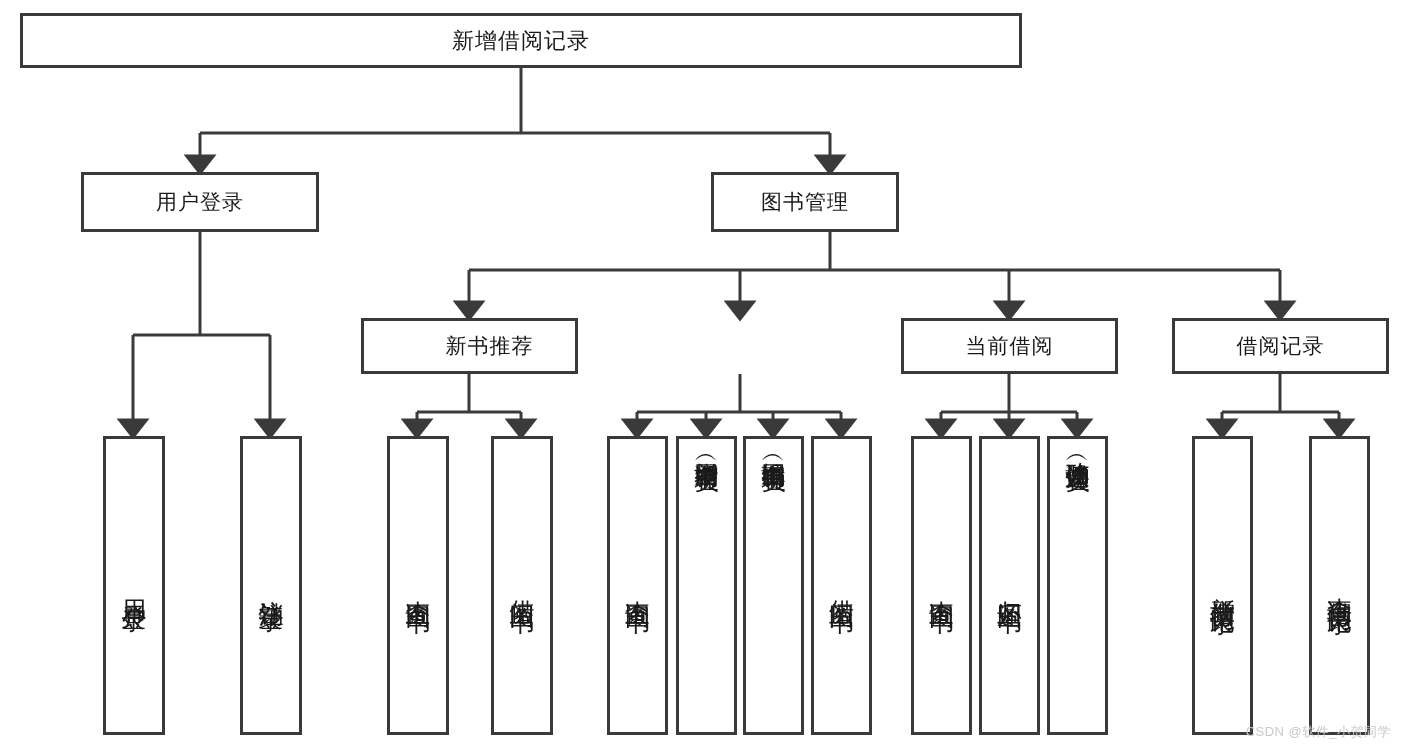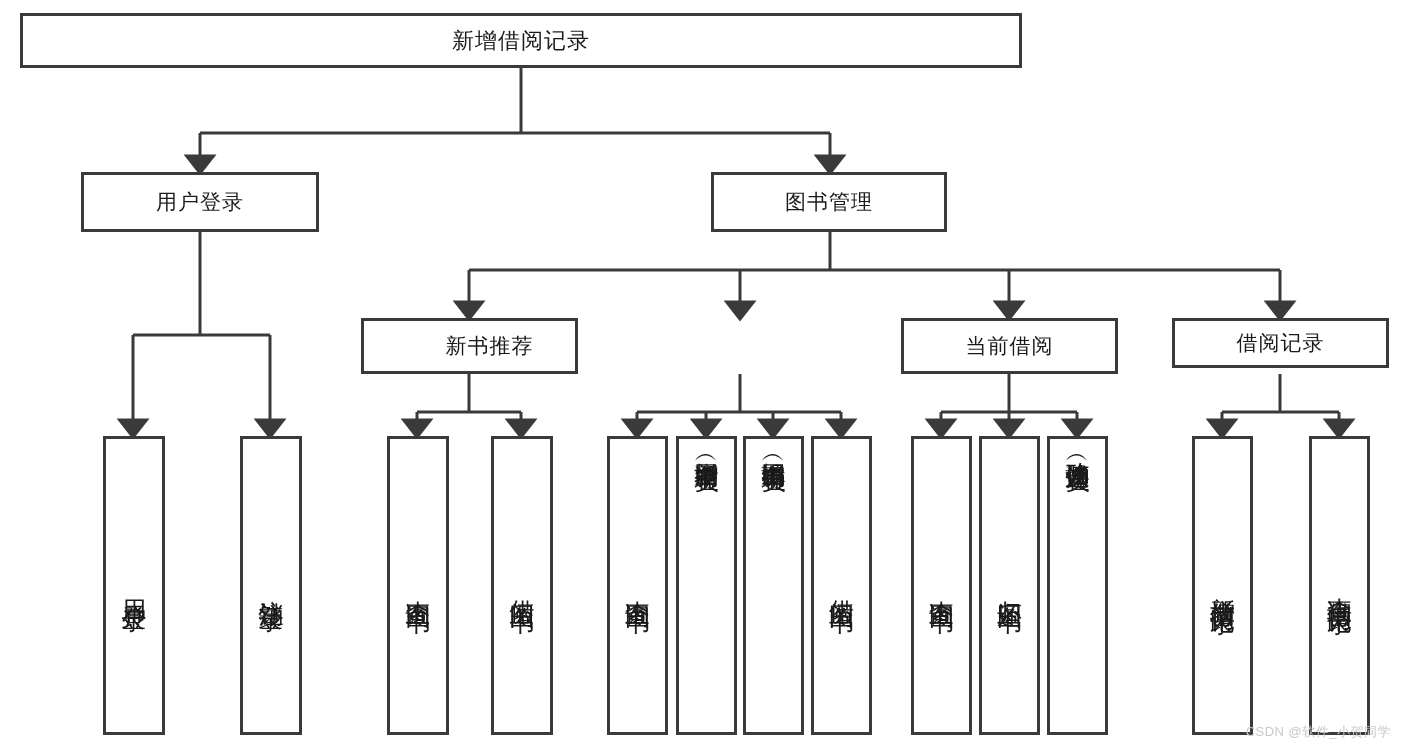--- a/index.html
+++ b/index.html
@@ -139,31 +139,31 @@
     </g>
   </svg>
 
   <div class="node horiz root" style="left:20px; top:13px; width:1002px; height:55px;">
     <span class="label">新增借阅记录</span>
   </div>
 
   <div class="node horiz" style="left:81px; top:172px; width:238px; height:60px;">
     <span class="label">用户登录</span>
   </div>
-  <div class="node horiz" style="left:711px; top:172px; width:236px; height:60px;">
+  <div class="node horiz" style="left:711px; top:172px; width:188px; height:60px;">
     <span class="label">图书管理</span>
   </div>
 
   <div class="node horiz" style="left:361px; top:318px; width:217px; height:56px;padding-left:40px;">
     <span class="label">新书推荐</span>
   </div>
   <div class="node horiz" style="left:901px; top:318px; width:217px; height:56px;">
     <span class="label">当前借阅</span>
   </div>
-  <div class="node horiz" style="left:1172px; top:318px; width:217px; height:50px;">
+  <div class="node horiz" style="left:1172px; top:318px; width:217px; height:56px;">
     <span class="label">借阅记录</span>
   </div>
 
   <div class="node vert center" style="left:103px; top:436px; width:62px; height:299px;">
     <span class="label">用户登录</span>
   </div>
   <div class="node vert center" style="left:240px; top:436px; width:62px; height:299px;">
     <span class="label">注销登录</span>
   </div>
 

